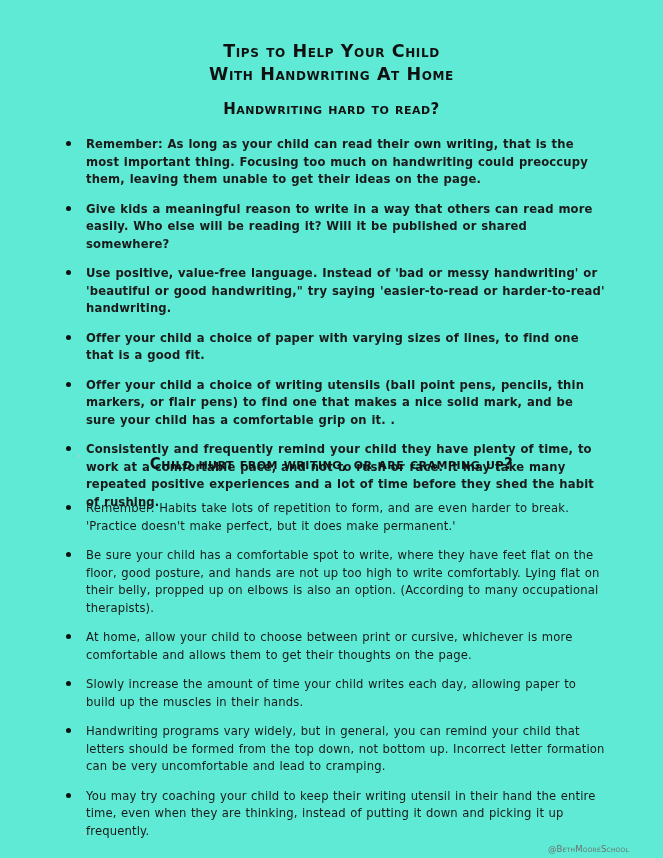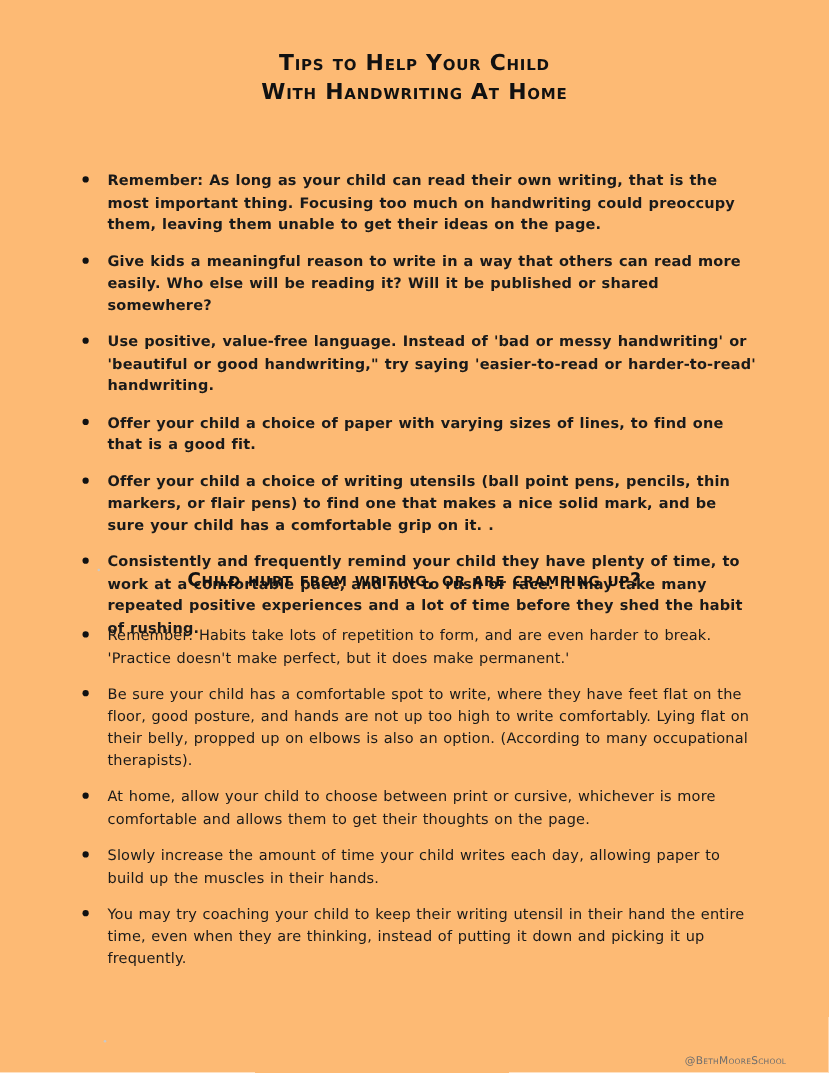--- a/index.html
+++ b/index.html
@@ -7,21 +7,21 @@
     padding: 0;
     background: #ffffff;
   }
   body {
     font-family: "DejaVu Sans", sans-serif;
   }
   #page {
     position: relative;
     width: 663px;
     height: 858px;
-    background: #fdba74;
+    background: #5eead4;
     overflow: hidden;
     box-sizing: border-box;
   }
   .doc-title {
     text-align: center;
     font-family: "DejaVu Sans", sans-serif;
     font-weight: bold;
     font-size: 17.5px;
     font-variant: small-caps;
     letter-spacing: 0.6px;
@@ -131,20 +131,21 @@
 
 <div id="page">
 
   <div id="title-block">
     <h1 class="doc-title">
       <span class="line">Tips to Help Your Child</span>
       <span class="line">With Handwriting At Home</span>
     </h1>
   </div>
 
+  <h2 id="section-1-heading" class="section-heading">Handwriting hard to read?</h2>
 
   <ul id="section-1-list" class="bullet-list">
     <li class="bullet-item">
       <span class="bullet-marker"></span>
       <span class="bullet-text">Remember: As long as your child can read their own writing, that is the most important thing. Focusing too much on handwriting could preoccupy them, leaving them unable to get their ideas on the page.</span>
     </li>
     <li class="bullet-item">
       <span class="bullet-marker"></span>
       <span class="bullet-text">Give kids a meaningful reason to write in a way that others can read more easily. Who else will be reading it? Will it be published or shared somewhere?</span>
     </li>
@@ -177,20 +178,24 @@
       <span class="bullet-marker"></span>
       <span class="bullet-text">Be sure your child has a comfortable spot to write, where they have feet flat on the floor, good posture, and hands are not up too high to write comfortably. Lying flat on their belly, propped up on elbows is also an option. (According to many occupational therapists).</span>
     </li>
     <li class="bullet-item">
       <span class="bullet-marker"></span>
       <span class="bullet-text">At home, allow your child to choose between print or cursive, whichever is more comfortable and allows them to get their thoughts on the page.</span>
     </li>
     <li class="bullet-item">
       <span class="bullet-marker"></span>
       <span class="bullet-text">Slowly increase the amount of time your child writes each day, allowing paper to build up the muscles in their hands.</span>
+    </li>
+    <li class="bullet-item">
+      <span class="bullet-marker"></span>
+      <span class="bullet-text">Handwriting programs vary widely, but in general, you can remind your child that letters should be formed from the top down, not bottom up. Incorrect letter formation can be very uncomfortable and lead to cramping.</span>
     </li>
     <li class="bullet-item">
       <span class="bullet-marker"></span>
       <span class="bullet-text">You may try coaching your child to keep their writing utensil in their hand the entire time, even when they are thinking, instead of putting it down and picking it up frequently.</span>
     </li>
   </ul>
 
   <div id="speck-mid" class="speck"></div>
   <div id="speck-bottom" class="speck"></div>
 

